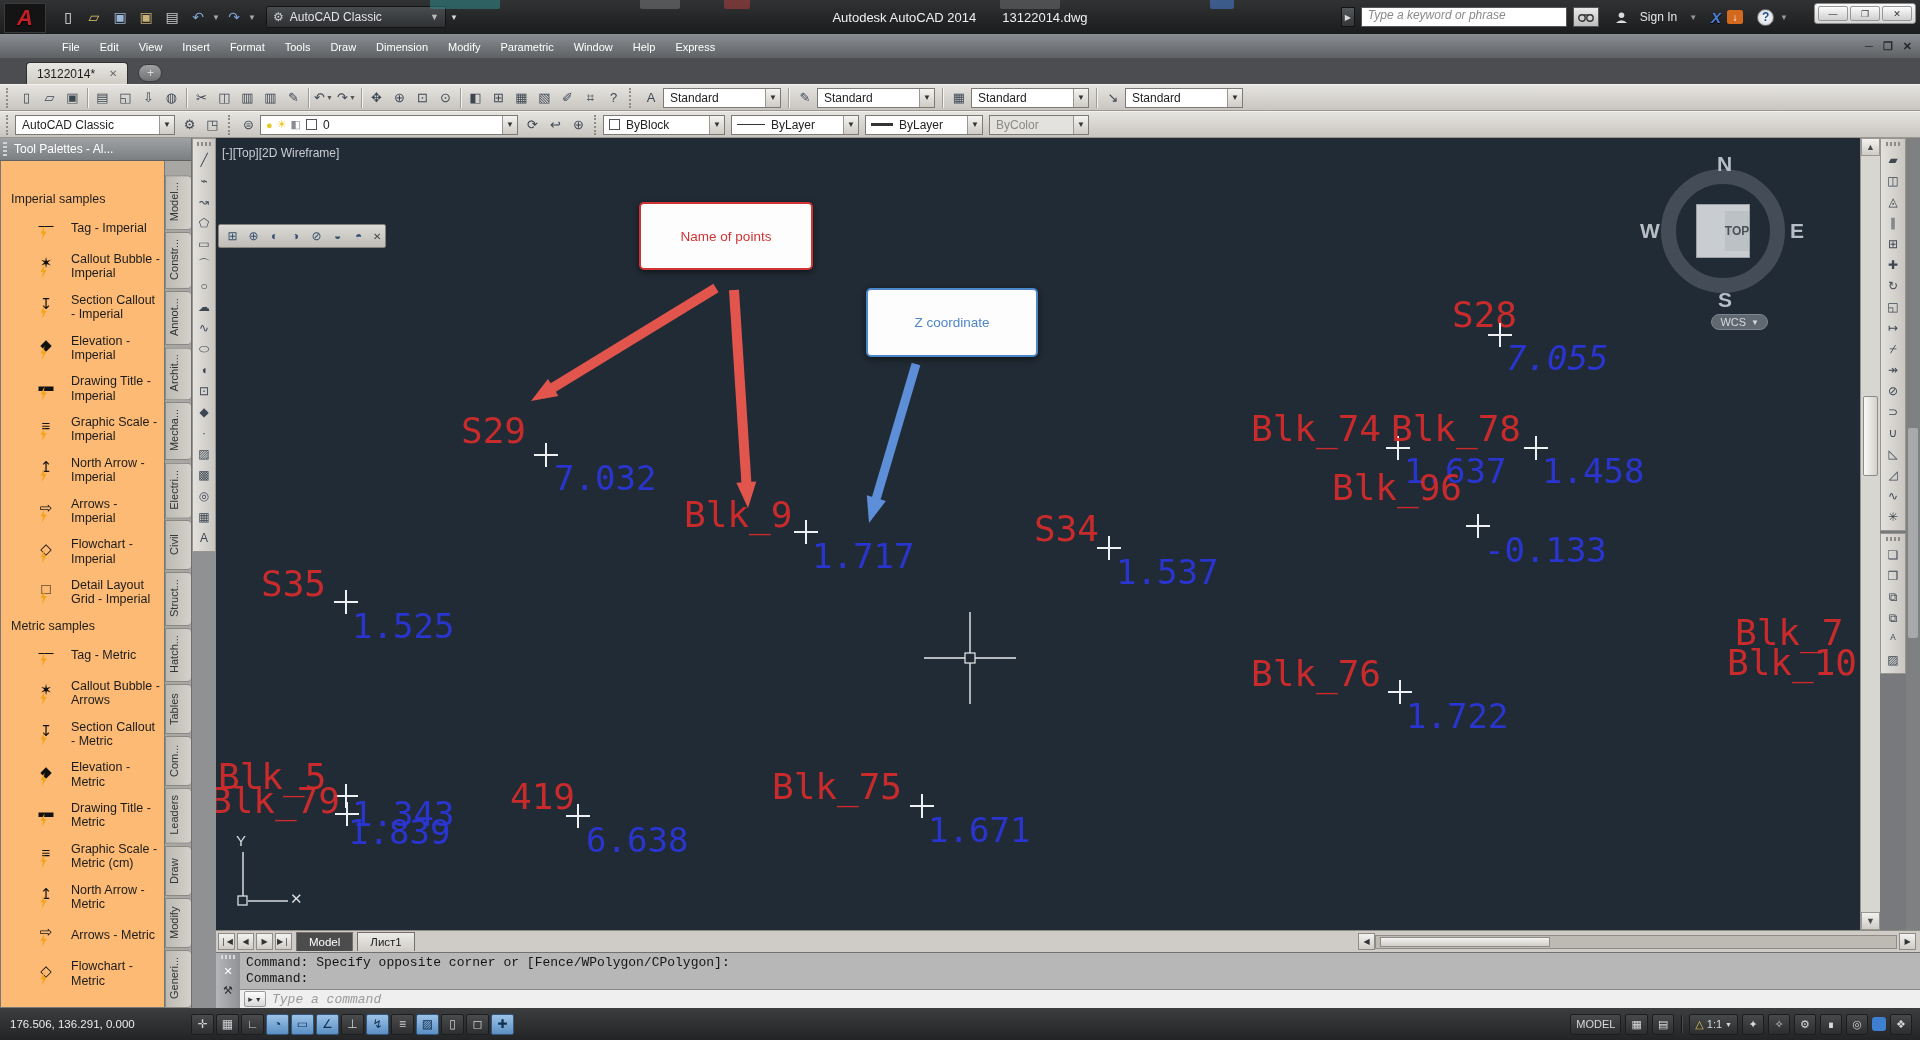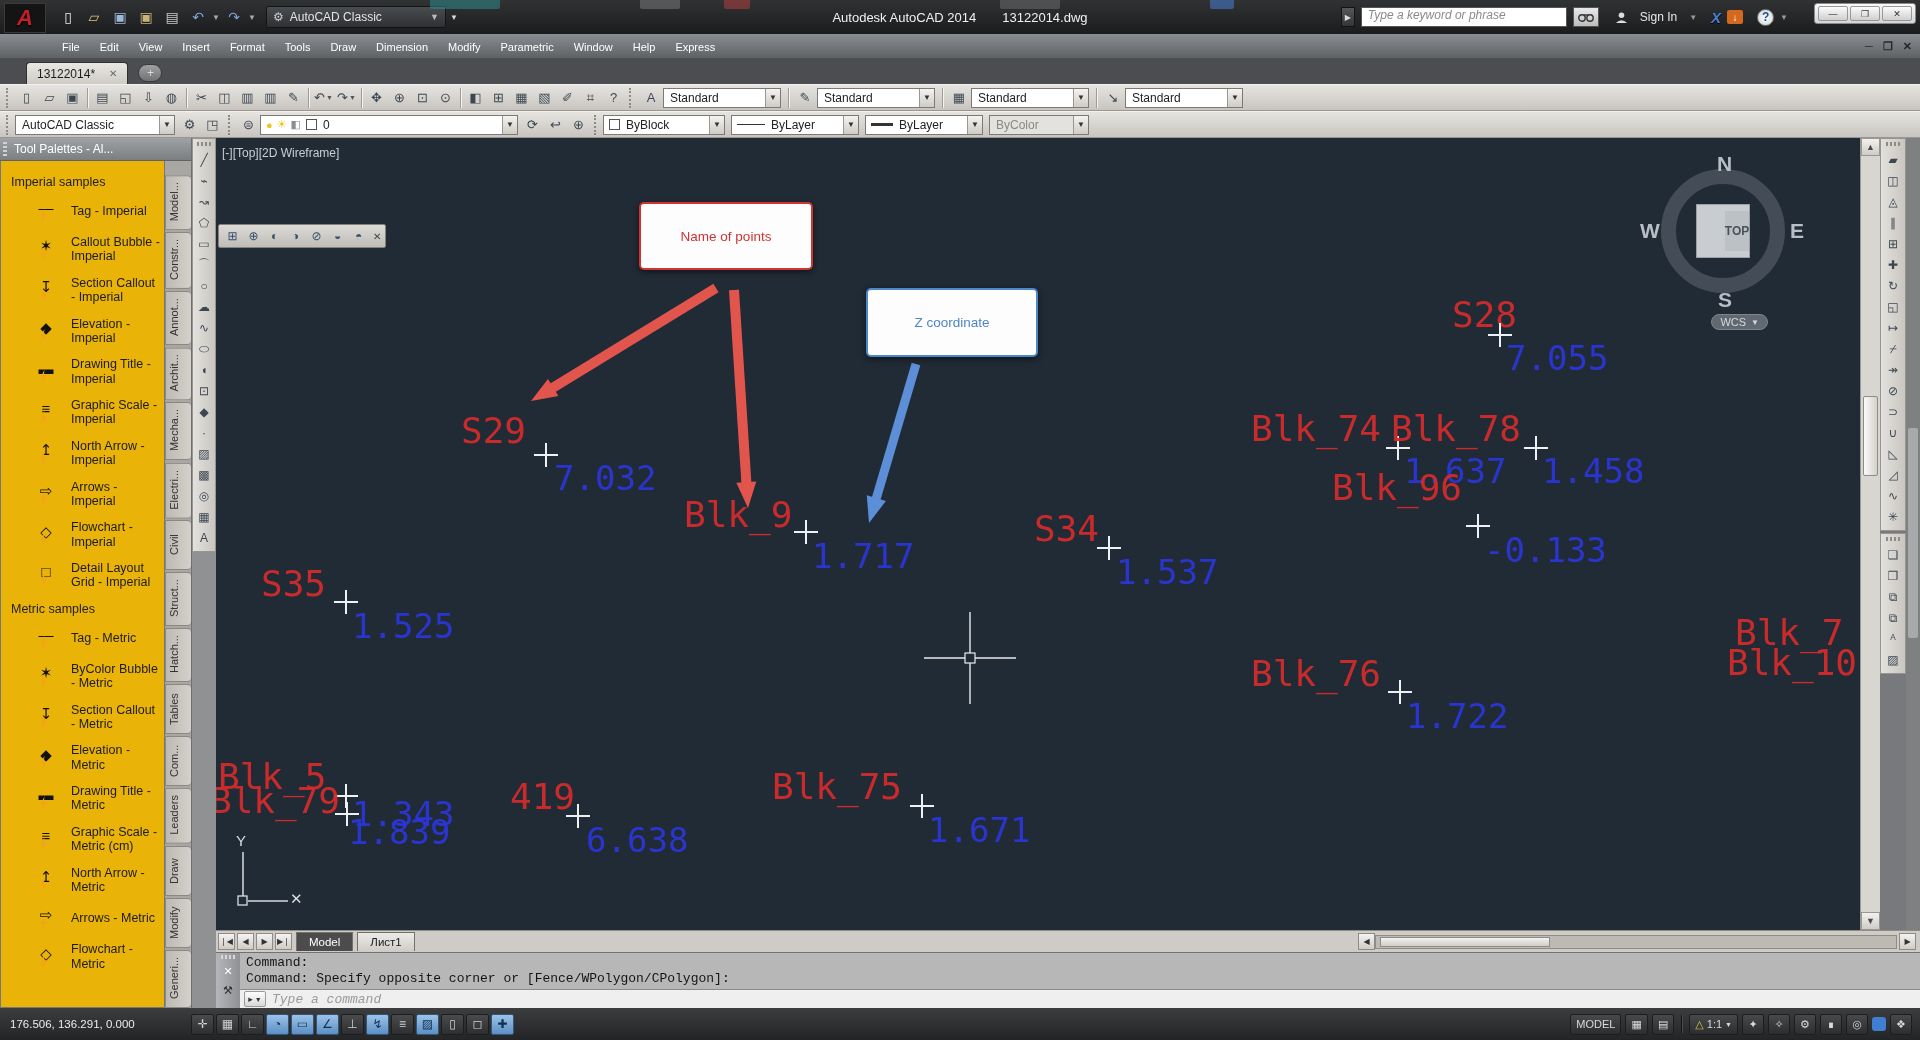--- a/index.html
+++ b/index.html
@@ -79,21 +79,21 @@
   
   .main { display:flex; height:870px; position:relative; }
 
   
   .palette { width:192px; background:#8f9193; display:flex; flex-direction:column; border-right:1px solid #6e7072; }
   .pal-title { height:23px; background:linear-gradient(#9fa2a5,#7c7f82); color:#fff; font-size:12px;
     display:flex; align-items:center; padding-left:14px; position:relative; border-bottom:1px solid #5f6163; }
   .pal-title::before { content:""; position:absolute; left:3px; top:4px; bottom:4px; width:4px;
     background:repeating-linear-gradient(#cfd1d3 0 2px, transparent 2px 4px); }
   .pal-body-wrap { flex:1; display:flex; overflow:hidden; }
-  .pal-body { flex:1; background:#eab308; border:1px solid #767876; border-top:none; overflow:hidden; padding-top:8px; }
+  .pal-body { flex:1; background:#fdba74; border:1px solid #767876; border-top:none; overflow:hidden; padding-top:25px; }
   .pal-header { font-size:12.5px; color:#1f1f1f; margin:6px 0 10px 10px; }
   .pal-item { display:flex; align-items:center; gap:10px; margin:0 4px 12px 30px; font-size:12.5px; color:#1c1c1c; line-height:1.15; }
   .pal-ico { position:relative; width:30px; height:24px; flex:0 0 30px; color:#111; font-size:15px; text-align:center; }
   .bolt { position:absolute; left:8px; top:10px; width:9px; height:14px; background:#f2a41c;
     clip-path:polygon(60% 0, 18% 55%, 45% 55%, 30% 100%, 85% 40%, 55% 40%); }
   .pal-tabs { width:26px; background:#a9a7a3; display:flex; flex-direction:column; padding-top:14px; gap:2px; }
   .pal-tab { writing-mode:vertical-rl; transform:rotate(180deg); background:linear-gradient(90deg,#d4d1cb,#bdbab4);
     border:1px solid #8b8884; border-left:none; border-radius:4px 0 0 4px; color:#333; font-size:11px;
     padding:8px 2px; text-align:center; min-height:50px; }
 
@@ -434,21 +434,21 @@
             <span class="pal-ico">□<span class="bolt"></span></span>
             <span>Detail Layout Grid - Imperial</span>
           </div>
           <div class="pal-header">Metric samples</div>
           <div class="pal-item">
             <span class="pal-ico">—<span class="bolt"></span></span>
             <span>Tag - Metric</span>
           </div>
           <div class="pal-item">
             <span class="pal-ico">✶<span class="bolt"></span></span>
-            <span>ByColor Bubble - Metric</span>
+            <span>Callout Bubble - Arrows</span>
           </div>
           <div class="pal-item">
             <span class="pal-ico">↧<span class="bolt"></span></span>
             <span>Section Callout - Metric</span>
           </div>
           <div class="pal-item">
             <span class="pal-ico">◆<span class="bolt"></span></span>
             <span>Elevation - Metric</span>
           </div>
           <div class="pal-item">
@@ -574,21 +574,21 @@
             <div class="pt-cross" style="left: 578px; top: 382px;"></div>
             <div class="pt-z" style="left: 596px; top: 398px; color: rgb(43, 54, 217);">1.717</div>
             <div class="pt-name" style="left: 45px; top: 425px; color: rgb(210, 44, 44);">S35</div>
             <div class="pt-cross" style="left: 118px; top: 452px;"></div>
             <div class="pt-z" style="left: 136px; top: 468px; color: rgb(43, 54, 217);">1.525</div>
             <div class="pt-name" style="left: 818px; top: 370px; color: rgb(210, 44, 44);">S34</div>
             <div class="pt-cross" style="left: 881px; top: 398px;"></div>
             <div class="pt-z" style="left: 900px; top: 414px; color: rgb(43, 54, 217);">1.537</div>
             <div class="pt-name" style="left: 1236px; top: 156px; color: rgb(210, 44, 44);">S28</div>
             <div class="pt-cross" style="left: 1272px; top: 185px;"></div>
-            <div class="pt-z" style="left: 1290px; top: 200px; color: rgb(43, 54, 217);">7.055</div>
+            <div class="pt-z" style="left: 1290px; top: 200px; color: rgb(43, 54, 217); font-style: italic;">7.055</div>
             <div class="pt-name" style="left: 1035px; top: 270px; color: rgb(210, 44, 44);">Blk_74</div>
             <div class="pt-cross" style="left: 1170px; top: 298px;"></div>
             <div class="pt-z" style="left: 1188px; top: 313px; color: rgb(43, 54, 217);">1.637</div>
             <div class="pt-name" style="left: 1175px; top: 270px; color: rgb(210, 44, 44);">Blk_78</div>
             <div class="pt-cross" style="left: 1308px; top: 298px;"></div>
             <div class="pt-z" style="left: 1326px; top: 313px; color: rgb(43, 54, 217);">1.458</div>
             <div class="pt-name" style="left: 1116px; top: 329px; color: rgb(210, 44, 44);">Blk_96</div>
             <div class="pt-cross" style="left: 1250px; top: 376px;"></div>
             <div class="pt-z" style="left: 1268px; top: 392px; color: rgb(43, 54, 217);">-0.133</div>
             <div class="pt-name" style="left: 1035px; top: 515px; color: rgb(210, 44, 44);">Blk_76</div>
@@ -673,22 +673,22 @@
     </div>
 
     <div class="cmd">
       <div class="cmd-left">
         <div class="gripdots"></div>
         <div class="cx">✕</div>
         <div class="cw">⚒</div>
       </div>
       <div class="cmd-right">
         <div class="cmd-hist" id="cmd-hist">
+            <div>Command: Specify opposite corner or [Fence/WPolygon/CPolygon]:</div>
             <div>Command:</div>
-            <div>Command: Specify opposite corner or [Fence/WPolygon/CPolygon]:</div>
           </div>
         <div class="cmd-input">
           <div class="cmd-chip">
             <span>▸</span>
               <span style="font-size:7px;">▼</span>
           </div>
           <span class="cmd-ph">Type a command</span>
         </div>
       </div>
     </div>

